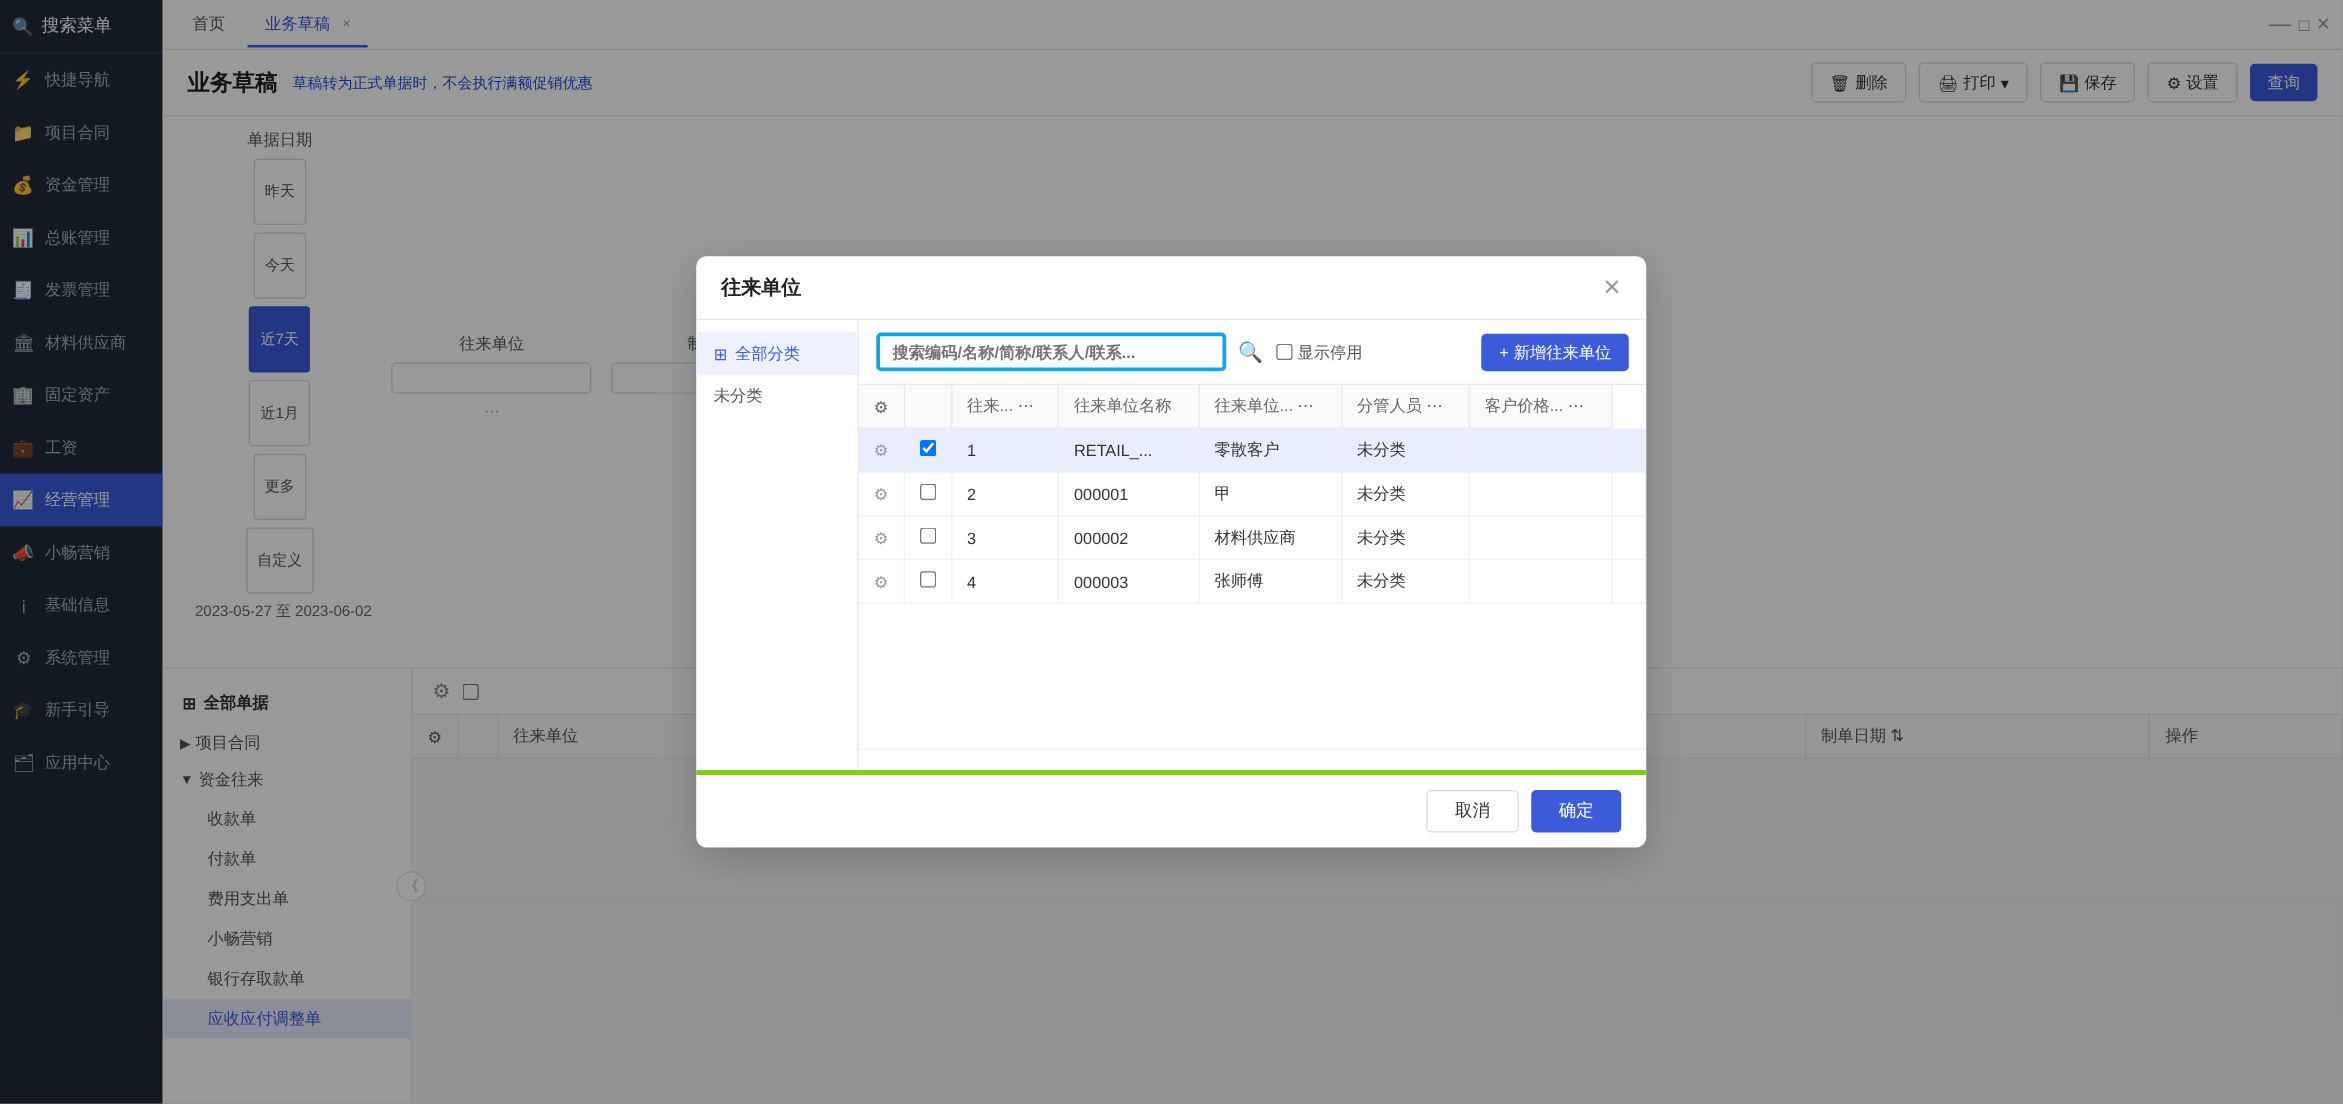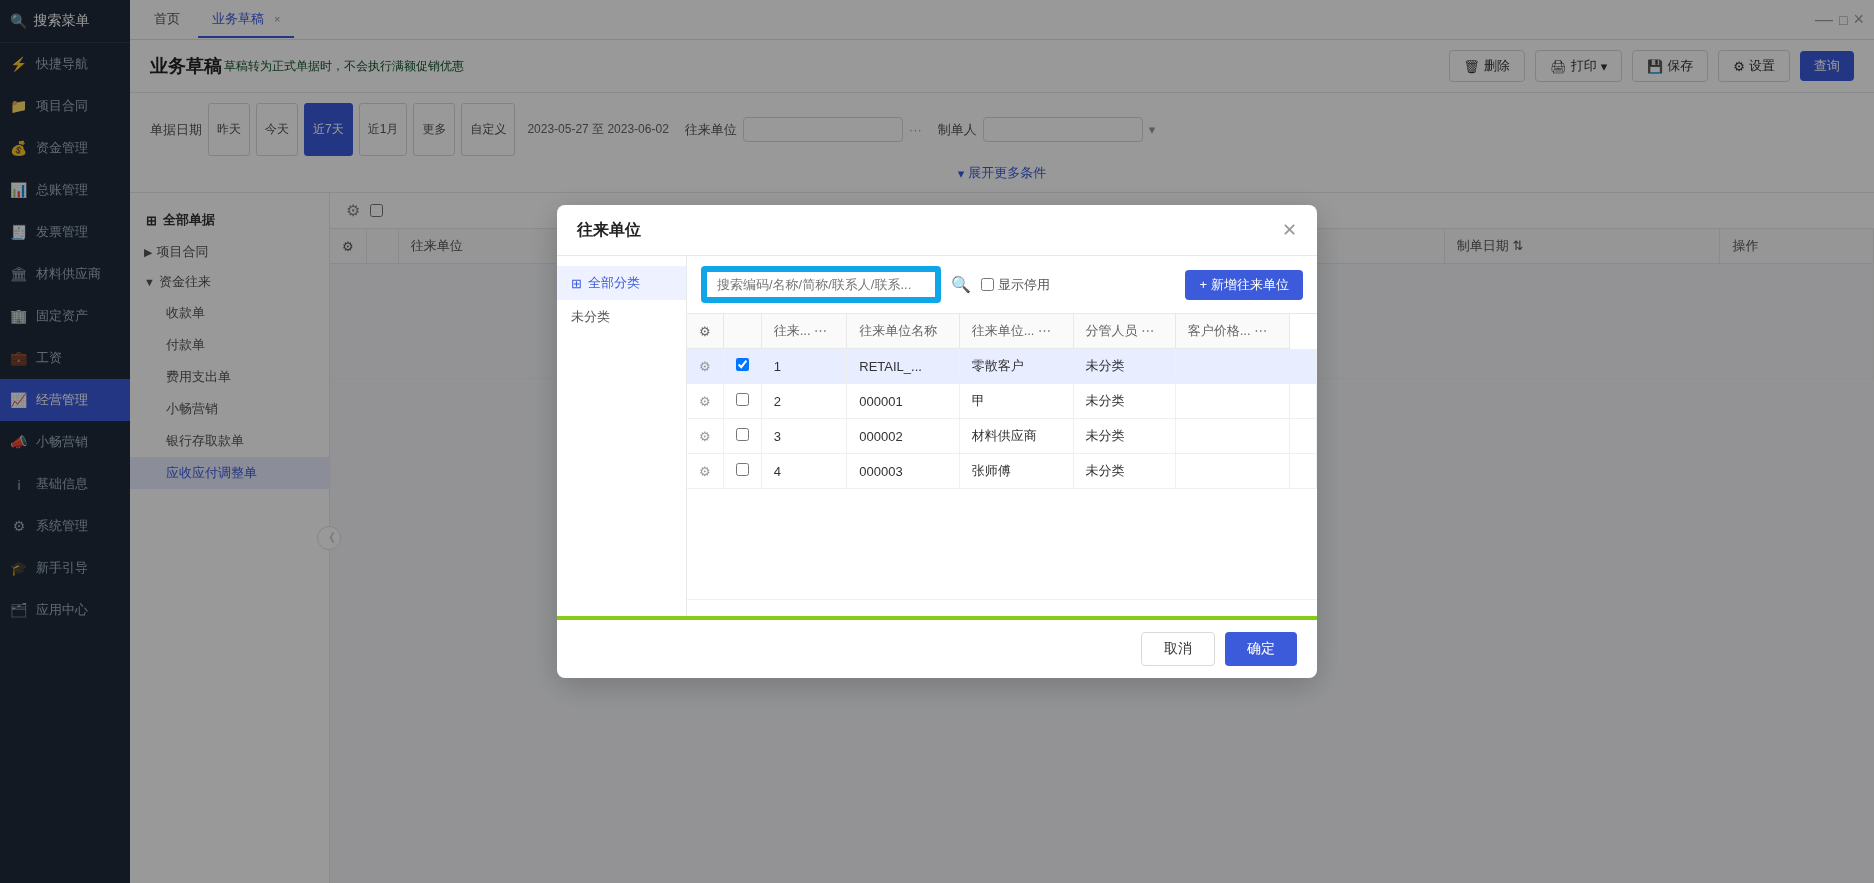--- a/index.html
+++ b/index.html
@@ -75,21 +75,21 @@
     
     .page-header {
       background: #fff;
       padding: 10px 20px;
       border-bottom: 1px solid #e8e8e8;
       display: flex;
       align-items: center;
       justify-content: space-between;
     }
     .page-title { font-size: 18px; font-weight: bold; color: #222; }
-    .page-subtitle { font-size: 12px; color: #14532d; margin-left: 2px; }
+    .page-subtitle { font-size: 12px; color: #1d4ed8; margin-left: 12px; }
     .header-actions { display: flex; gap: 10px; align-items: center; }
     .btn-action {
       padding: 6px 14px;
       border: 1px solid #d9d9d9;
       background: #fff;
       border-radius: 4px;
       font-size: 13px;
       cursor: pointer;
       color: #333;
       display: flex;
@@ -106,21 +106,21 @@
       cursor: pointer;
     }
 
     
     .filter-bar {
       background: #fff;
       padding: 10px 20px;
       border-bottom: 1px solid #e8e8e8;
     }
     .filter-row { display: flex; align-items: center; gap: 16px; flex-wrap: wrap; }
-    .filter-item { display: flex; align-items: center; gap: 6px; font-size: 13px; color: #555; }
+    .filter-item { display: flex; align-items: center; gap: 6px; font-size: 13px; color: #555; flex-direction: column; }
     .filter-label { color: #555; font-size: 13px; white-space: nowrap; }
     .date-btn {
       padding: 17px 8px;
       border: 1px solid #d9d9d9;
       border-radius: 3px;
       font-size: 12px;
       cursor: pointer;
       background: #fff;
       color: #555;
     }
@@ -282,26 +282,27 @@
 
     .modal-toolbar {
       padding: 10px 14px;
       display: flex;
       align-items: center;
       justify-content: space-between;
       border-bottom: 1px solid #e8e8e8;
     }
     .modal-search-wrap { display: flex; align-items: center; gap: 10px; }
     .modal-search {
-      border: 6px solid #0ea5e9;
+      border: 3px solid #0ea5e9;
       border-radius: 4px;
       padding: 5px 10px;
       font-size: 13px;
-      width: 240px;
+      width: 280px;
       outline: none;
+      font-weight: bold;
     }
     .show-disabled { display: flex; align-items: center; gap: 4px; font-size: 13px; color: #555; }
     .btn-add-unit {
       background: #3b5bdb;
       color: #fff;
       border: none;
       border-radius: 4px;
       padding: 6px 14px;
       font-size: 13px;
       cursor: pointer;

